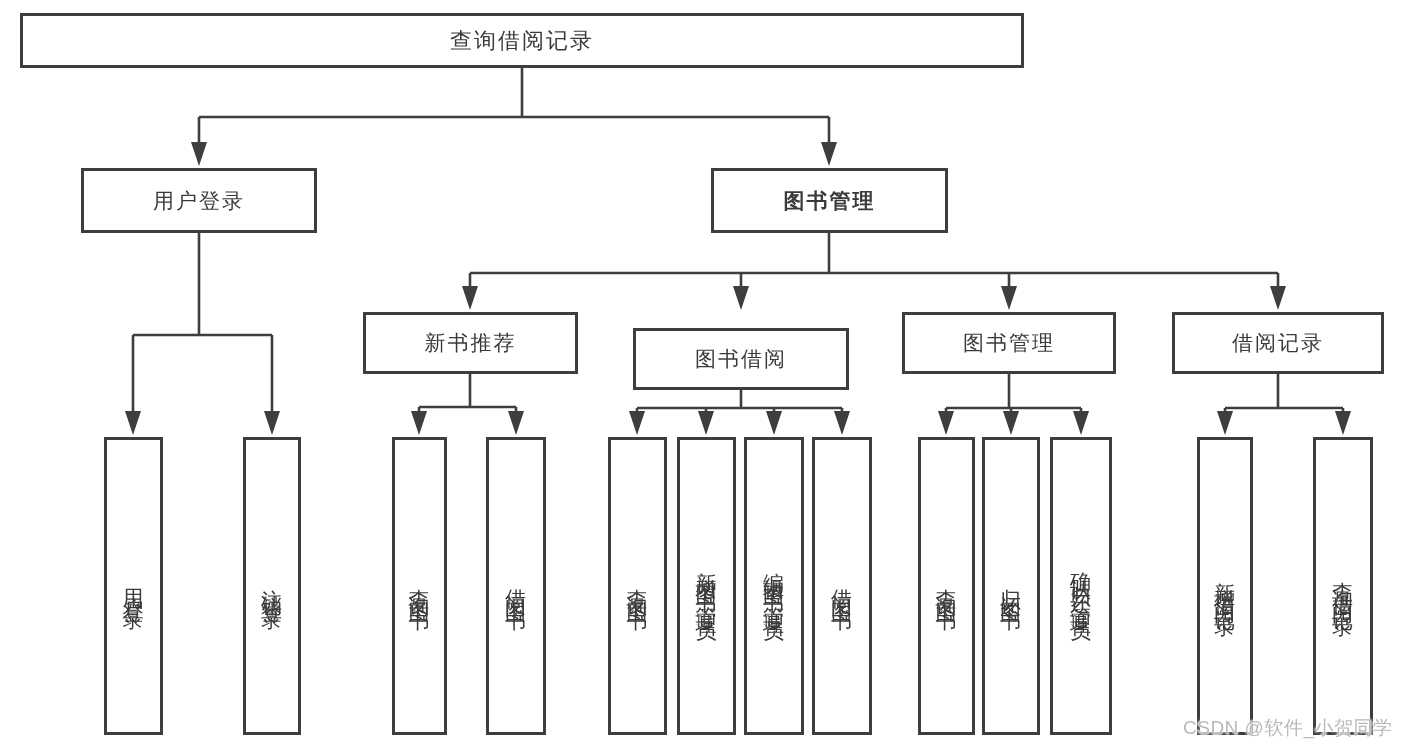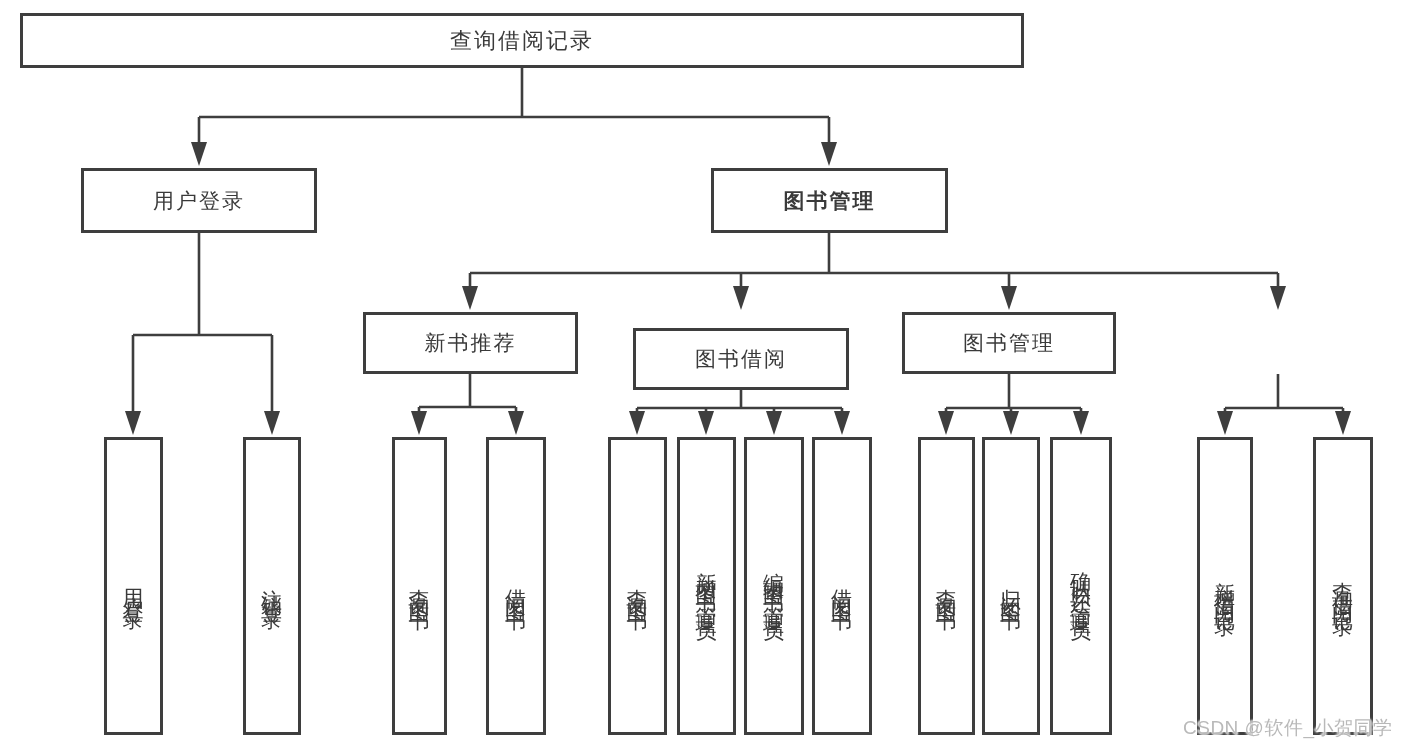--- a/index.html
+++ b/index.html
@@ -116,20 +116,23 @@
 
   <div class="hbox" style="left:363px; top:312px; width:215px; height:62px;">
     <span>新书推荐</span>
   </div>
   <div class="hbox" style="left:633px; top:328px; width:216px; height:62px;">
     <span>图书借阅</span>
   </div>
   <div class="hbox" style="left:902px; top:312px; width:214px; height:62px;">
     <span>图书管理</span>
   </div>
+  <div class="hbox" style="left:1172px; top:312px; width:212px; height:62px;">
+    <span>借阅记录</span>
+  </div>
 
   <div class="vbox" style="left:104px; width:59px;">
     <span class="vlabel">用户登录</span>
   </div>
   <div class="vbox" style="left:243px; width:58px;">
     <span class="vlabel">注销登录</span>
   </div>
 
   <div class="vbox" style="left:392px; width:55px;">
     <span class="vlabel">查询图书</span>

